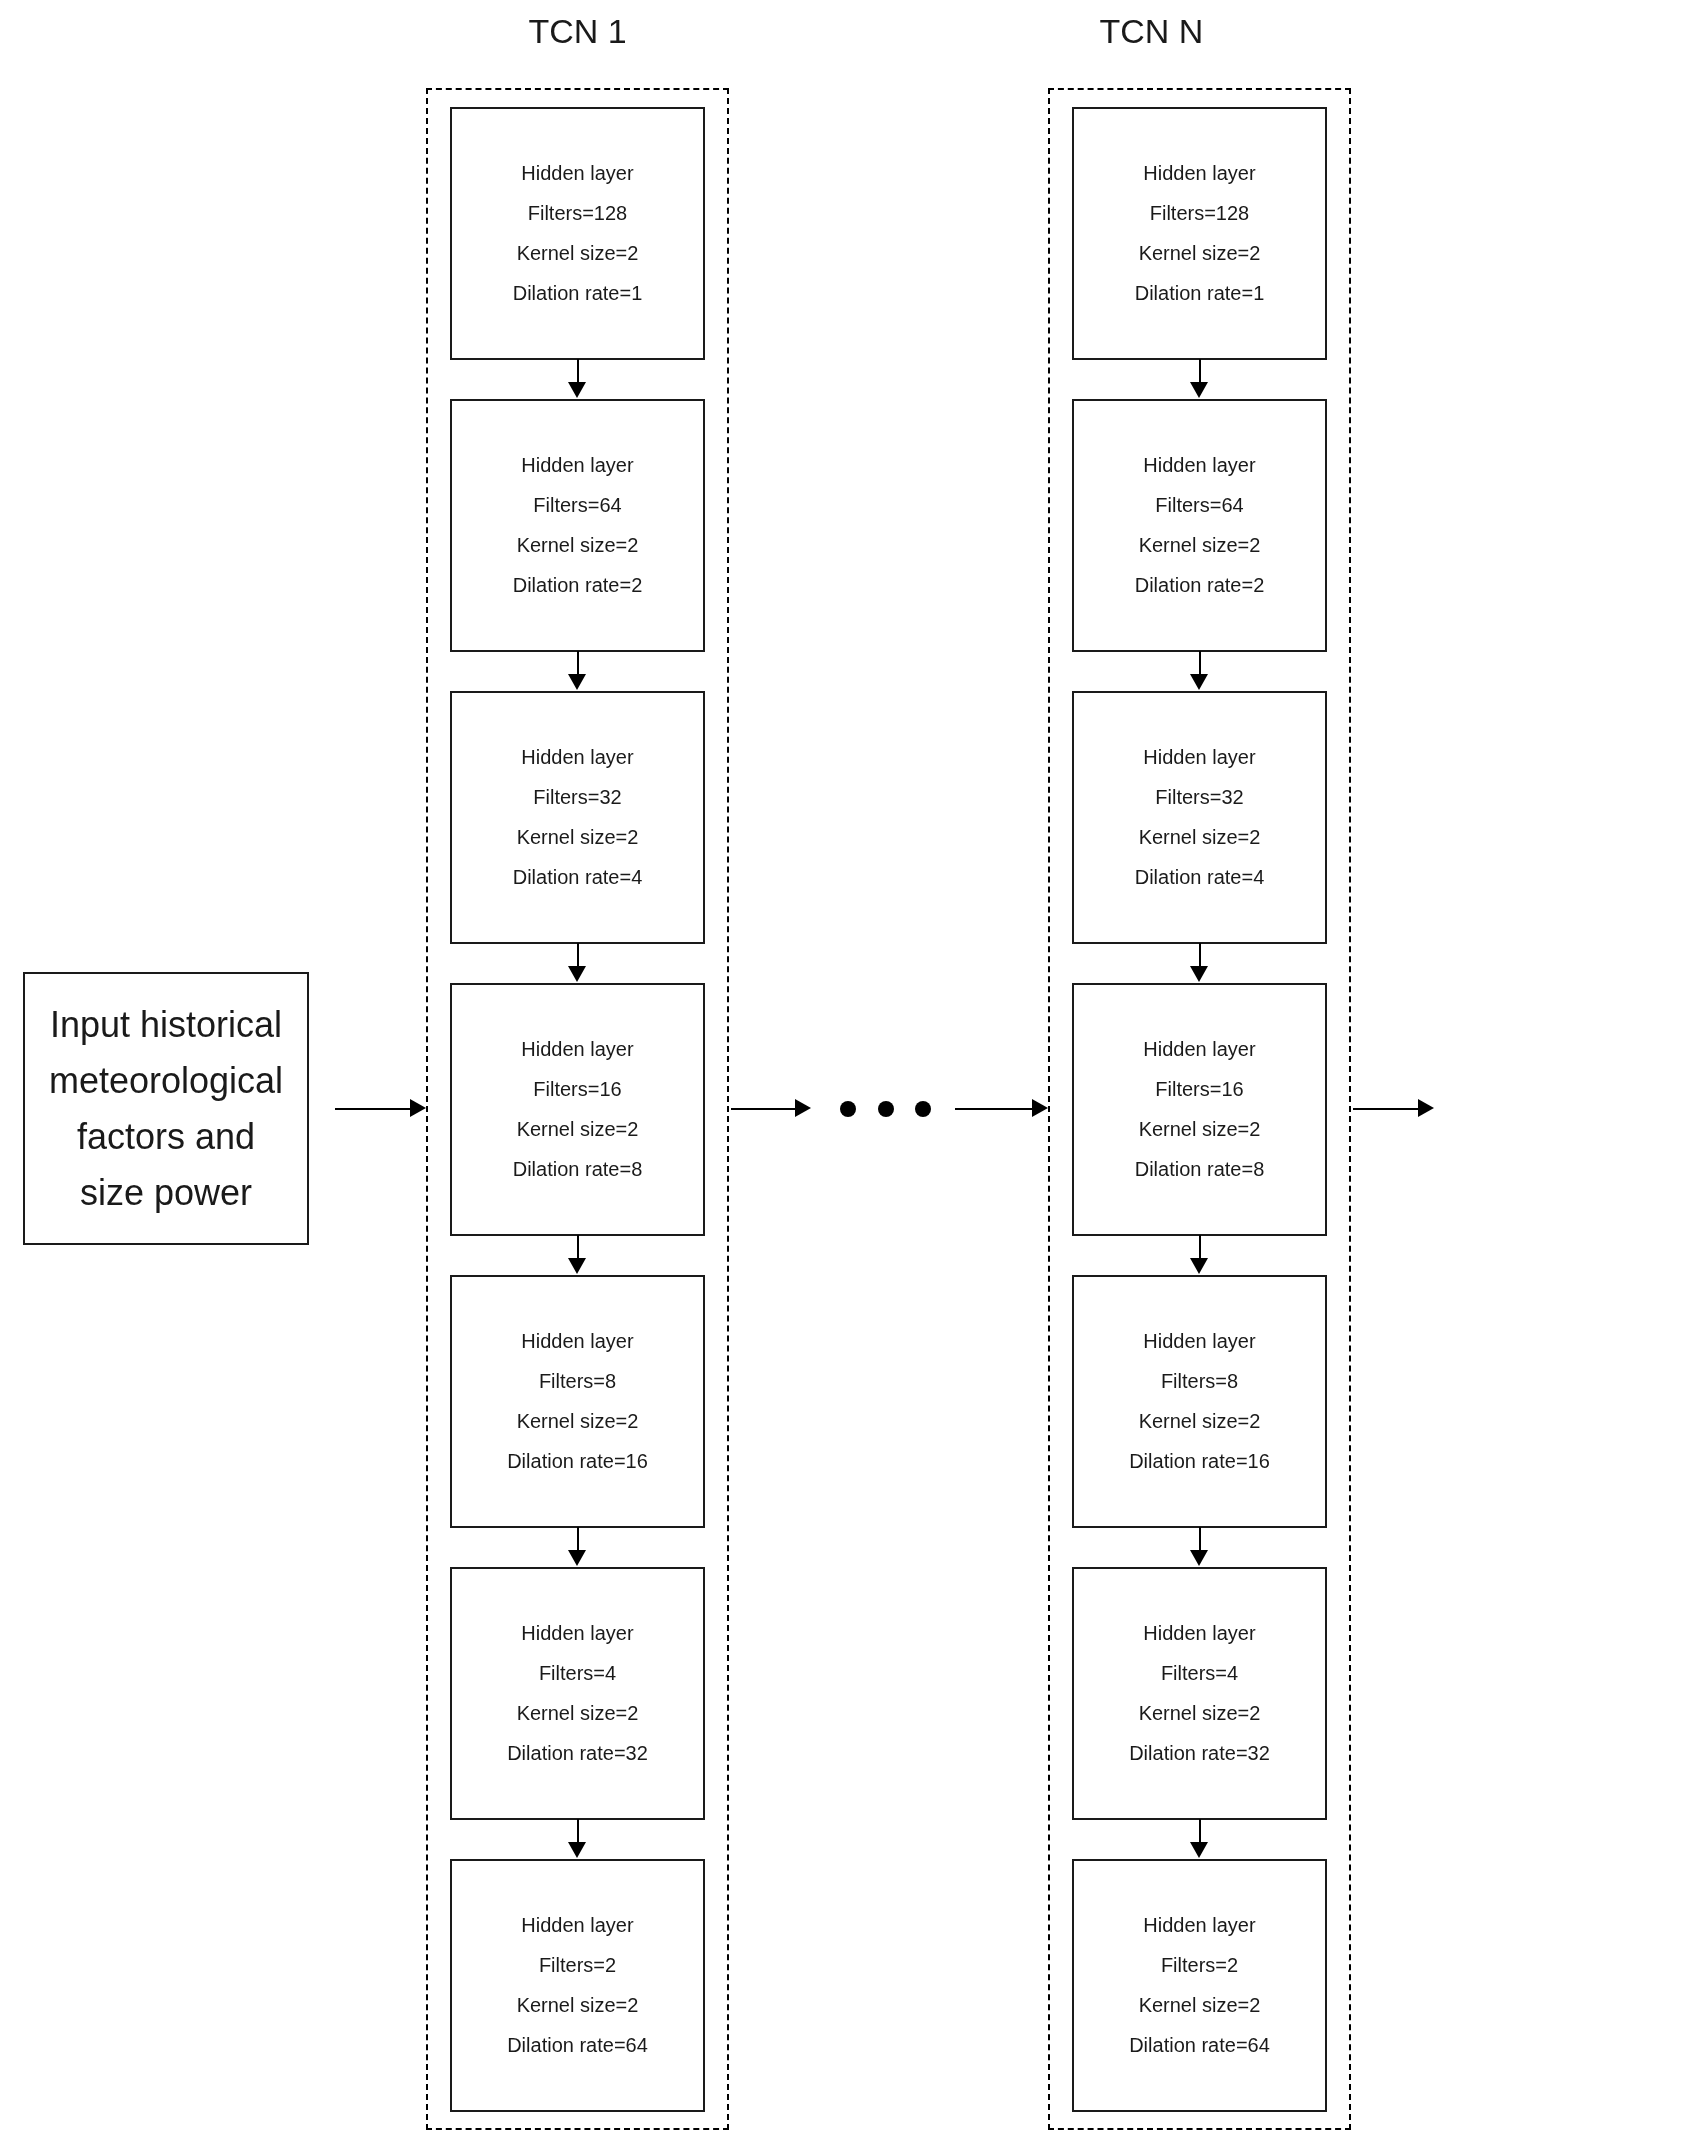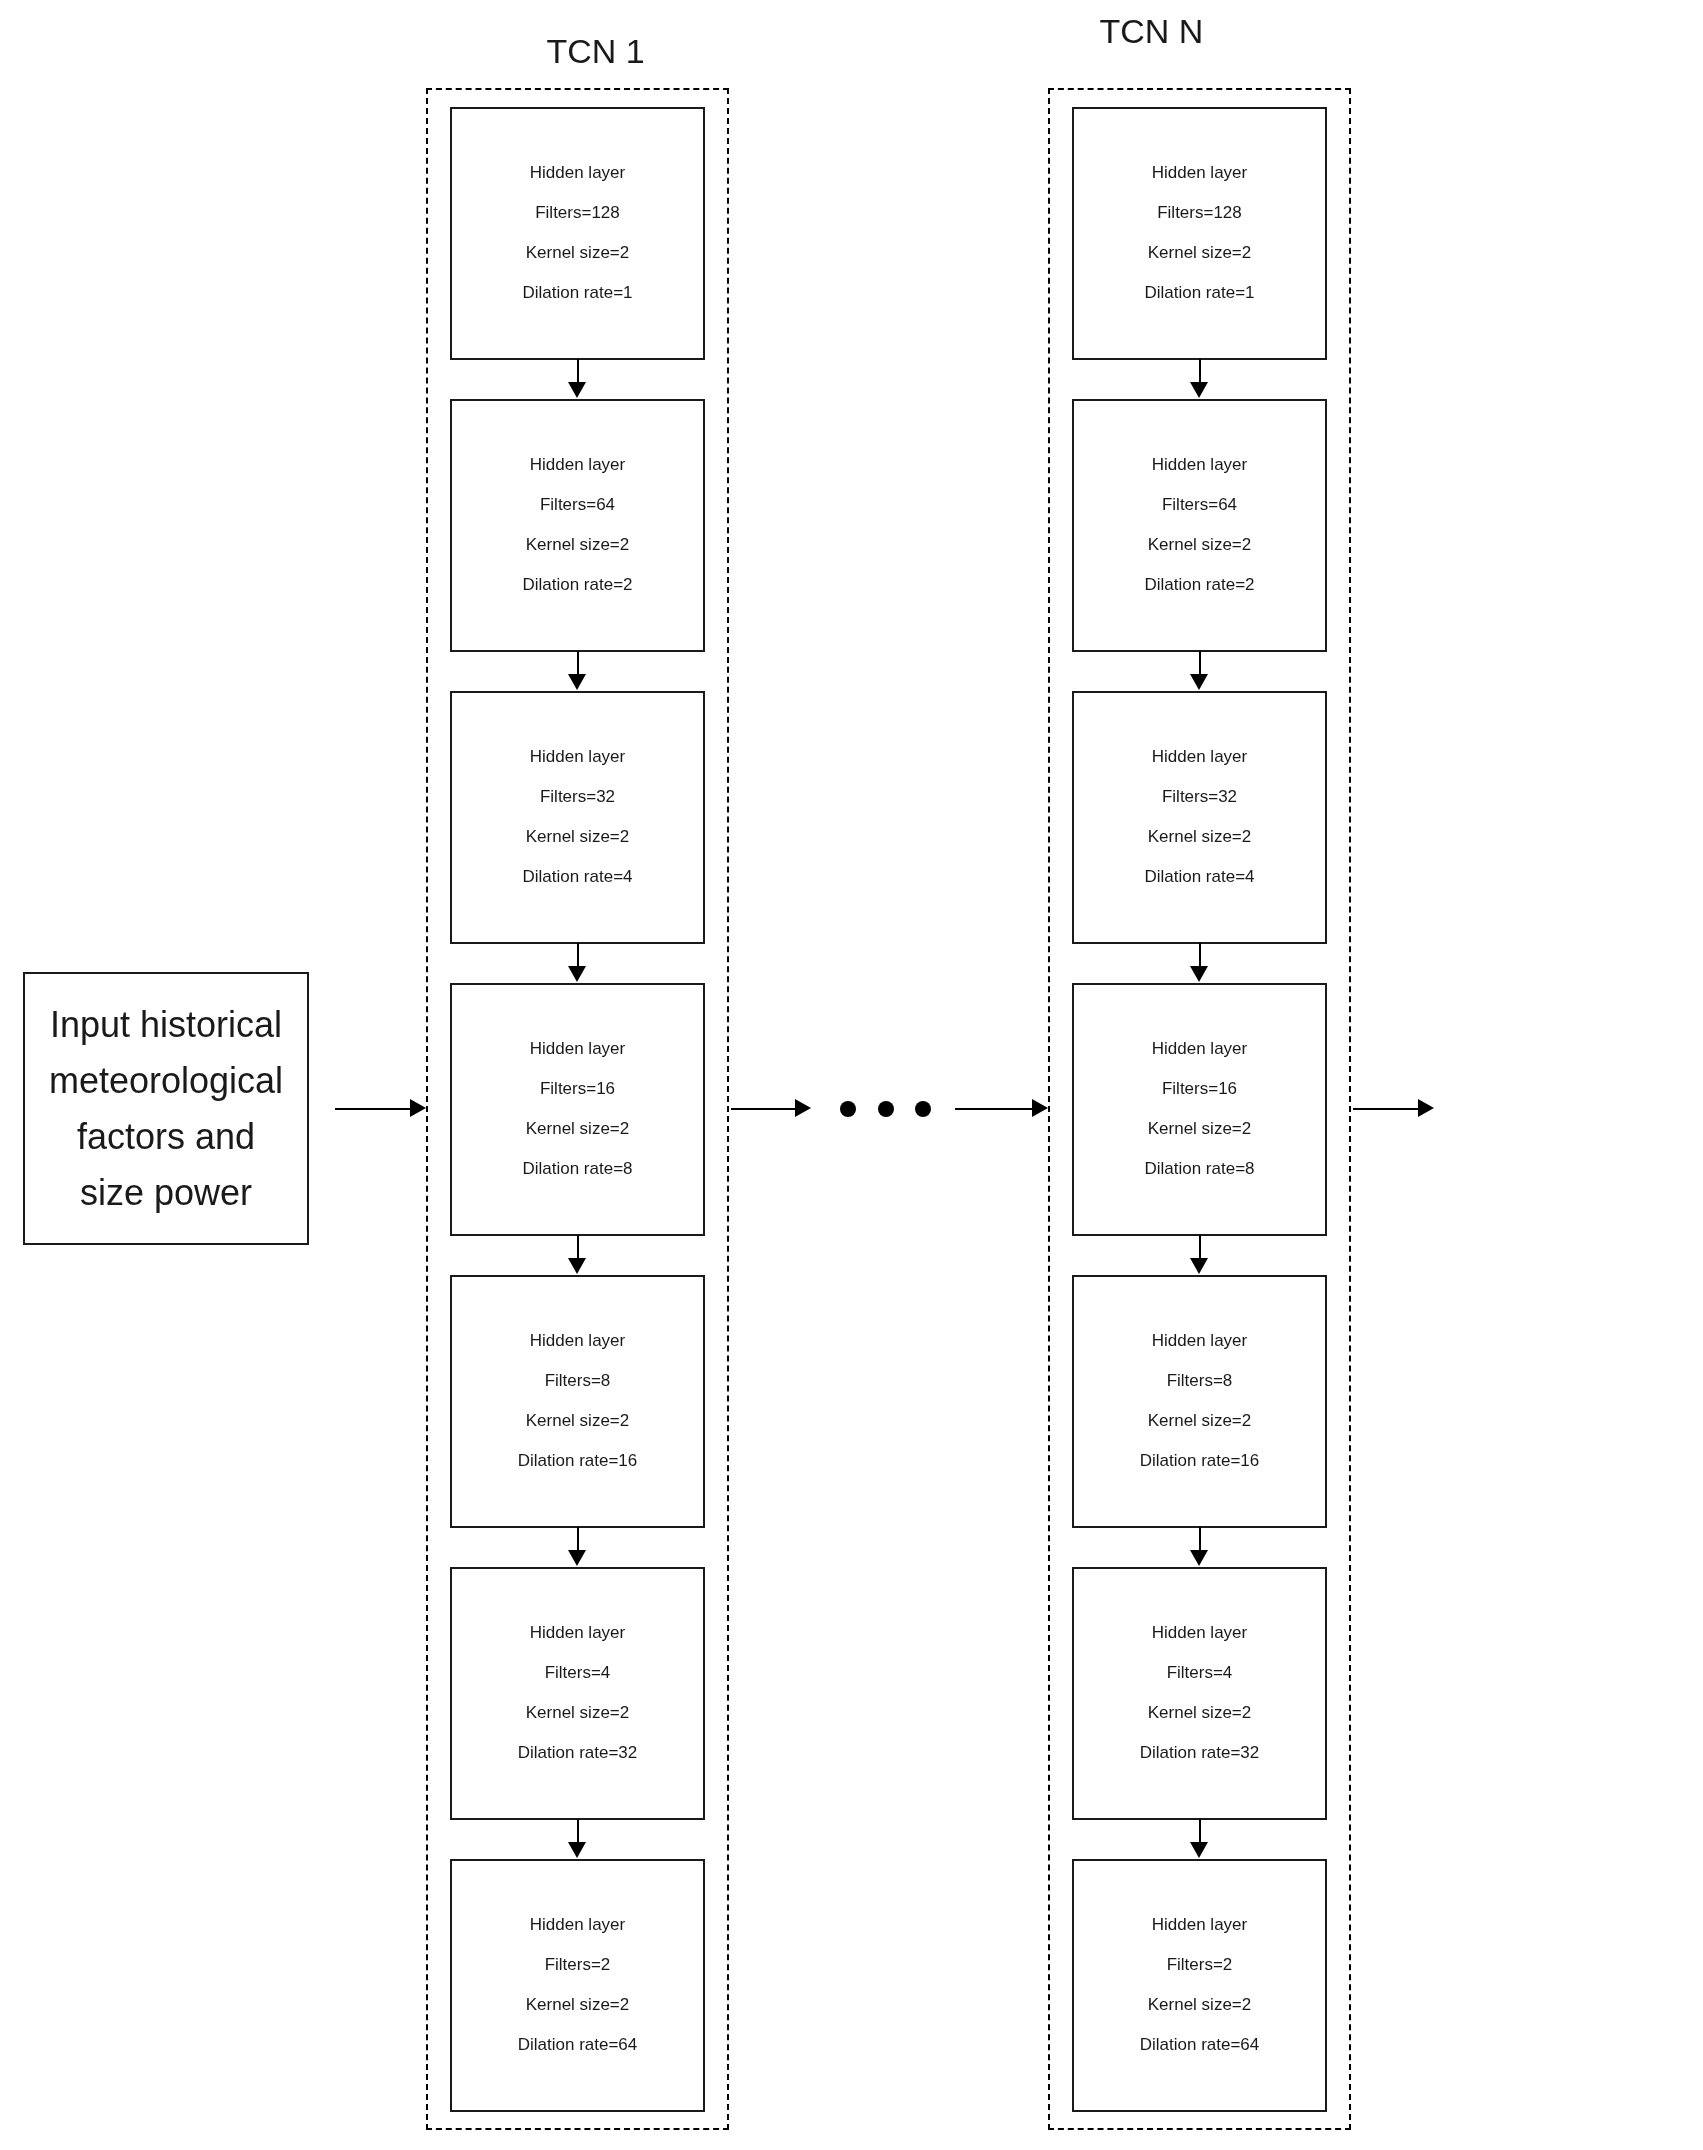--- a/index.html
+++ b/index.html
@@ -15,21 +15,21 @@
   }
   .col-title {
     position: absolute;
     top: 8.6px;
     height: 44px;
     line-height: 44px;
     font-size: 34px;
     text-align: center;
     white-space: nowrap;
   }
-  #title-tcn1 { left: 444px; width: 303px; margin-top: 20px; }
+  #title-tcn1 { left: 426px; width: 303px; }
   #title-tcnN { left: 1000px; width: 303px; }
 
   .dashed-box {
     position: absolute;
     top: 88px;
     height: 2042px;
     width: 303px;
     border: 2.5px dashed #000000;
     background: transparent;
   }
@@ -42,21 +42,21 @@
     width: 255px;
     height: 253px;
     top: calc(16.6px + var(--i) * 292px);
     border: 2.5px solid #1a1a1a;
     background: #ffffff;
     display: flex;
     flex-direction: column;
     justify-content: center;
     align-items: center;
     text-align: center;
-    font-size: 17px;
+    font-size: 20px;
     line-height: 40px;
     white-space: nowrap;
   }
 
   .v-arrow {
     position: absolute;
     left: 140px;
     width: 19.6px;
     height: 39px;
     top: calc(269px + var(--i) * 292px);

